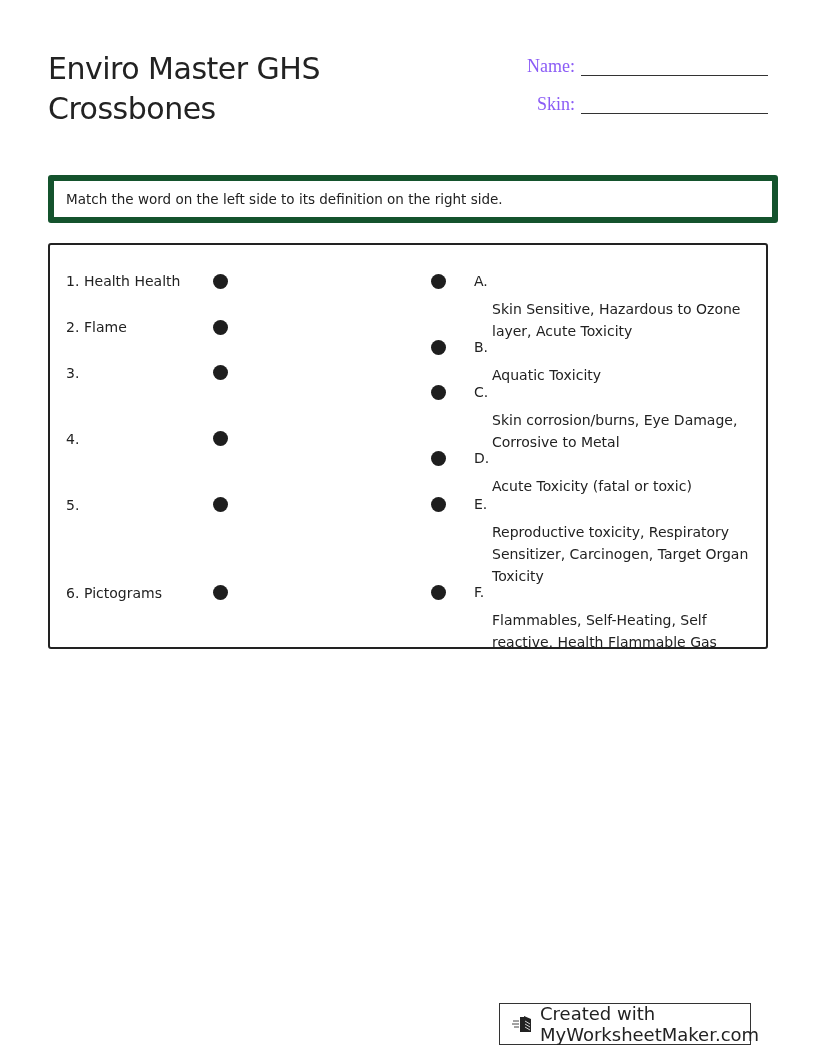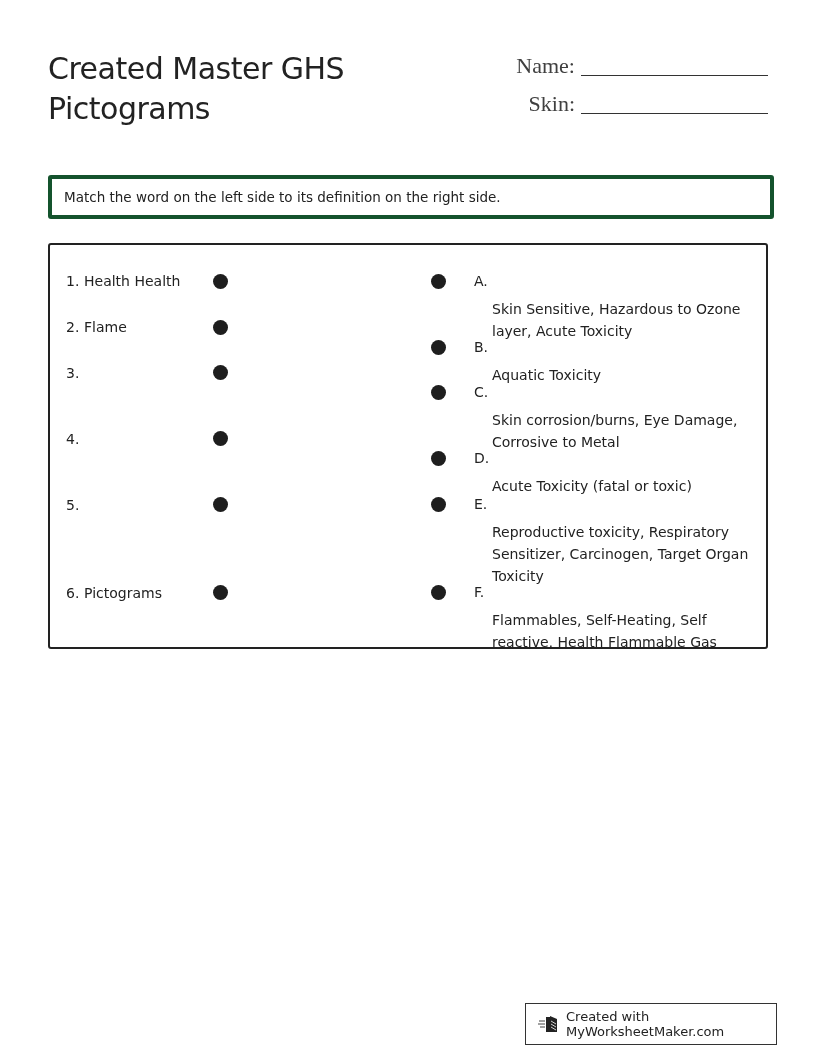--- a/index.html
+++ b/index.html
@@ -1,40 +1,40 @@
 <!DOCTYPE html>
 <html><head>
   <meta charset="utf-8">
   <style>
     html, body { margin: 0; padding: 0; background: #ffffff; }
     body { width: 816px; height: 1056px; position: relative; overflow: hidden; color: #222; font-family: "DejaVu Sans", sans-serif; }
     .title { position: absolute; left: 48px; top: 49px; width: 380px; font-family: "DejaVu Sans", sans-serif; font-size: 30px; line-height: 40px; color: #222; font-weight: normal; letter-spacing: -0.5px; }
     .field-row { position: absolute; left: 500px; width: 268px; display: flex; align-items: flex-end; }
     .field-row.name { top: 53px; }
     .field-row.date { top: 91px; }
-    .field-label { width: 75px; text-align: right; font-family: "Liberation Serif", serif; font-size: 22px; color: #404040; padding-right: 6px; line-height: 20px; }
+    .field-label { width: 75px; text-align: right; font-family: "Liberation Serif", serif; font-size: 18px; color: #8b5cf6; padding-right: 6px; line-height: 20px; }
     .field-line { flex: 1; border-bottom: 1px solid #333; height: 22px; }
-    .instructions { position: absolute; left: 48px; top: 175px; width: 694px; height: 36px; border: 4px solid #14532d; border-radius: 3px; padding: 0 12px; box-sizing: content-box; display: flex; align-items: center; font-size: 13.5px; color: #222; }
+    .instructions { position: absolute; left: 48px; top: 175px; width: 694px; height: 36px; border: 6px solid #14532d; border-radius: 3px; padding: 0 12px; box-sizing: content-box; display: flex; align-items: center; font-size: 13.5px; color: #222; }
     .match-box { position: absolute; left: 48px; top: 243px; width: 716px; height: 402px; border: 2px solid #222; border-radius: 3px; }
     .left-item { position: absolute; left: 16px; width: 160px; font-size: 14px; line-height: 22px; color: #222; display: flex; }
     .left-item .num { width: 18px; flex-shrink: 0; }
     .left-item .txt { flex: 1; }
     .right-item { position: absolute; left: 424px; width: 280px; font-size: 14px; line-height: 22px; color: #222; display: flex; }
     .right-item .num { width: 18px; flex-shrink: 0; }
     .right-item .txt { flex: 1; margin-top: 28px; }
     .dot { position: absolute; width: 15px; height: 15px; border-radius: 50%; background: #1e1e1e; }
-    .footer { position: absolute; left: 525px; top: 1003px; width: 252px; height: 42px; border: 1px solid #333; box-sizing: border-box; display: flex; align-items: center; padding-left: 12px; font-size: 13px; color: #222; }
+    .footer { position: absolute; left: 499px; top: 1003px; width: 252px; height: 42px; border: 1px solid #333; box-sizing: border-box; display: flex; align-items: center; padding-left: 12px; font-size: 18px; color: #222; }
     .footer .logo { width: 22px; height: 20px; margin-right: 6px; }
   </style>
 </head>
 <body>
 
 <div>
 
-  <div class="title">Created Master GHS Pictograms</div>
+  <div class="title">Enviro Master GHS Crossbones</div>
 
   <div class="field-row name">
     <span class="field-label">Name:</span>
     <span class="field-line"></span>
   </div>
   <div class="field-row date">
     <span class="field-label">Skin:</span>
     <span class="field-line"></span>
   </div>
 

